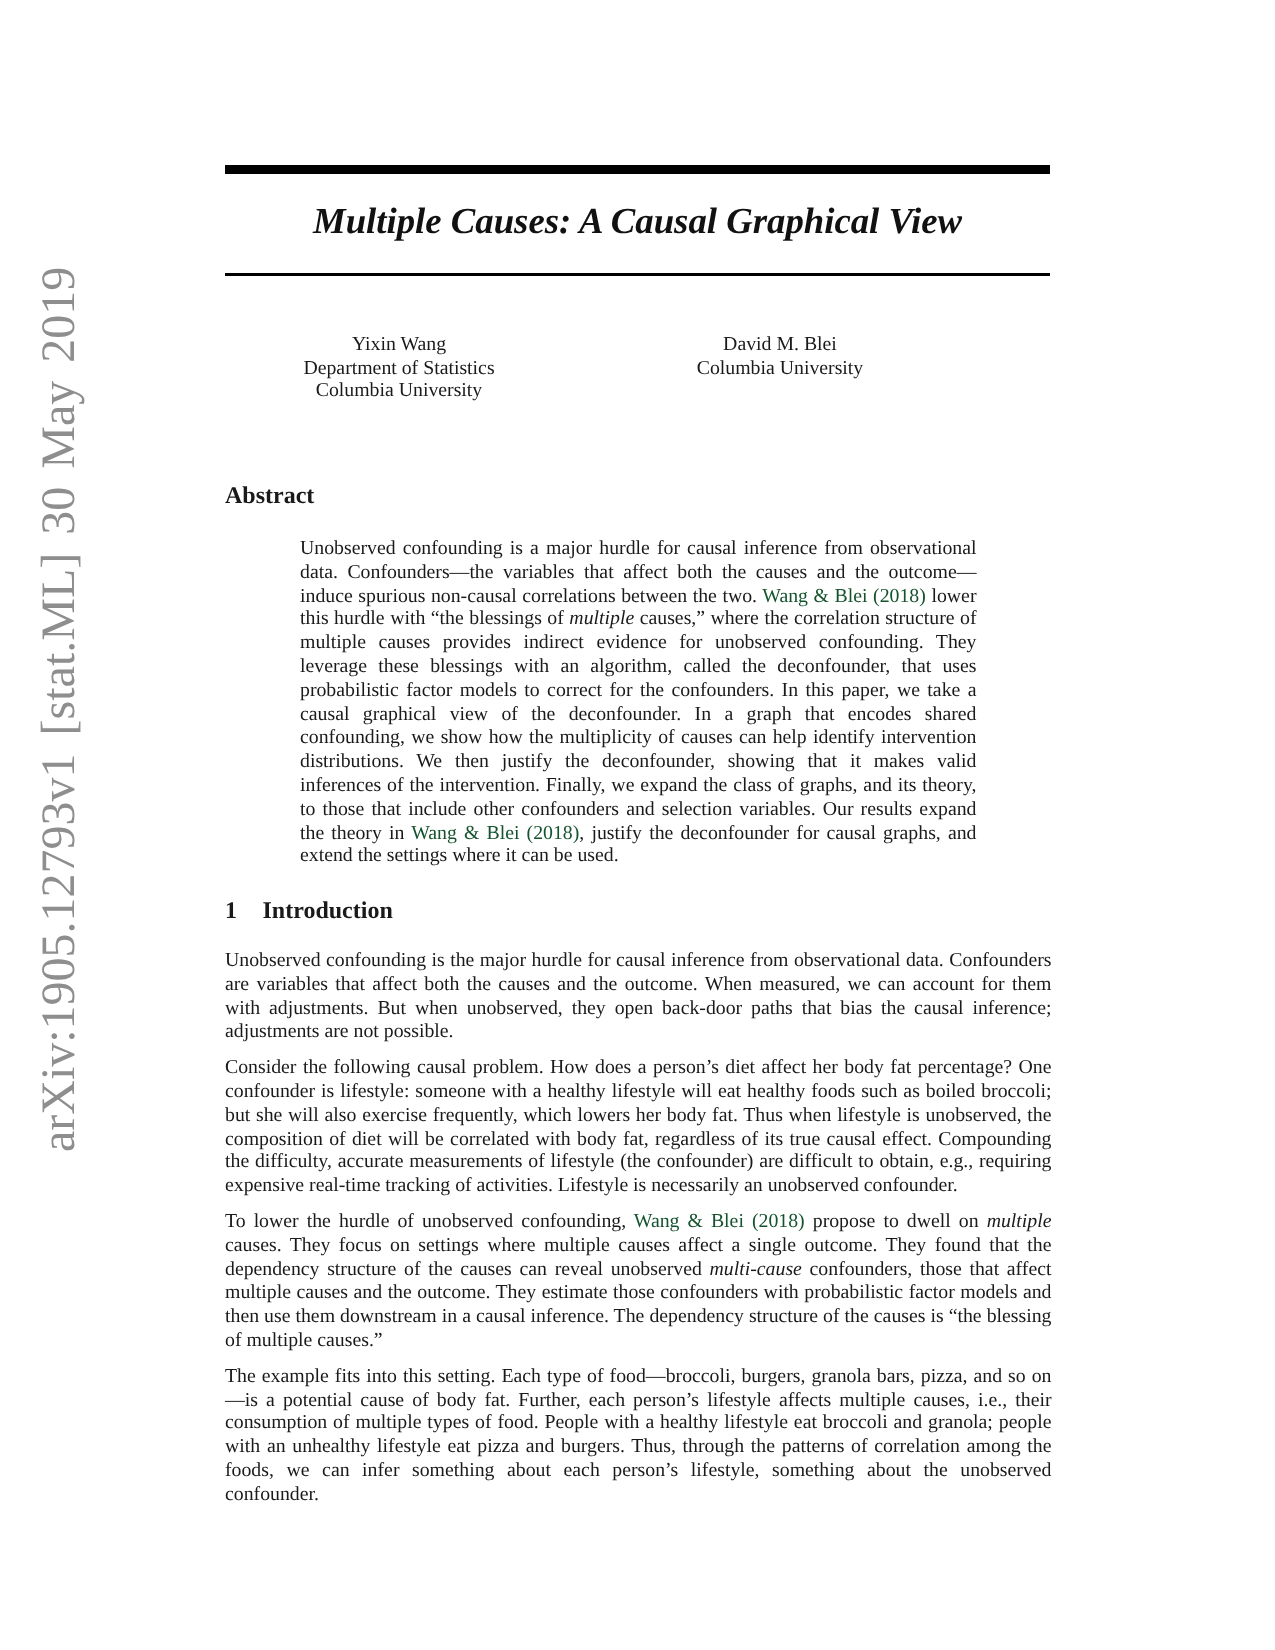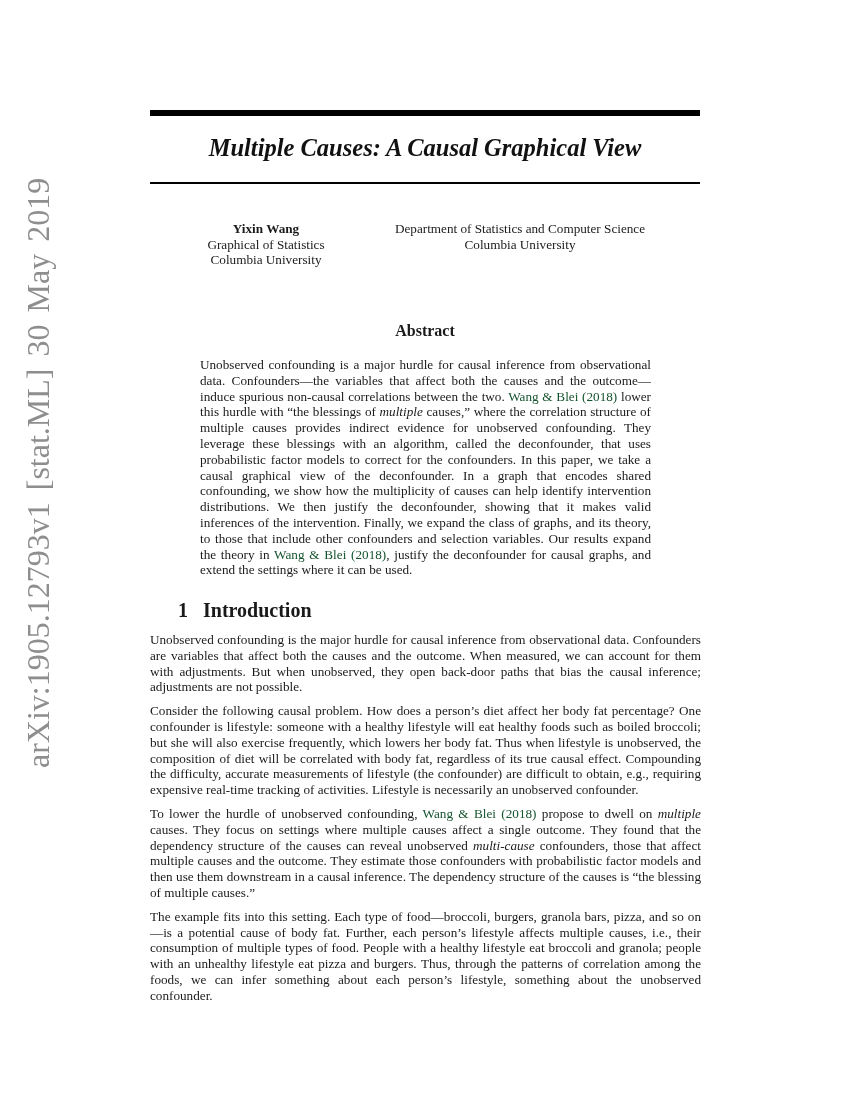--- a/index.html
+++ b/index.html
@@ -28,35 +28,35 @@
   .rule-thin {
     position: absolute; left: 150px; width: 550px; top: 182px; height: 2px; background: #000;
   }
   .title {
     position: absolute; left: 150px; width: 550px; top: 134px;
     text-align: center; font-weight: bold; font-size: 24.5px; color: #111; font-style: italic;
   }
   .author {
     position: absolute; top: 221px; text-align: center; font-size: 13.2px; line-height: 15.6px;
   }
-  .author .name { font-weight: bold; }
+  .author .name { font-weight: normal; }
   .author-1 { left: 186px; width: 160px; }
   .author-2 { left: 380px; width: 280px; }
   .abstract-title {
     position: absolute; left: 150px; width: 550px; top: 322px;
-    text-align: center; font-weight: bold; font-size: 16px;
+    font-weight: bold; font-size: 16px;
   }
   .abstract-body {
     position: absolute; left: 200px; width: 451px; top: 357px;
     font-size: 13.2px; line-height: 15.8px; text-align: justify;
     hyphens: manual;
   }
   .link { color: #14532d; }
   .section-heading {
-    position: absolute; left: 150px; top: 599px; font-weight: bold; font-size: 20px; margin-left: 28px;
+    position: absolute; left: 150px; top: 599px; font-weight: bold; font-size: 16px;
   }
   .section-heading .num { display: inline-block; width: 25px; }
   .body-text {
     position: absolute; left: 150px; width: 551px; top: 632px;
     font-size: 13.2px; line-height: 15.8px; text-align: justify;
   }
   .body-text p { margin: 0 0 8px 0; }
   em { }
 </style>
 </head>
@@ -65,26 +65,26 @@
 <div class="stamp-wrap">
   <div class="stamp-text">arXiv:1905.12793v1  [stat.ML]  30 May 2019</div>
 </div>
 
 <div class="rule-thick"></div>
 <div class="title">Multiple Causes: A Causal Graphical View</div>
 <div class="rule-thin"></div>
 
 <div class="author author-1">
   <div class="name">Yixin Wang</div>
-  <div>Graphical of Statistics</div>
+  <div>Department of Statistics</div>
   <div>Columbia University</div>
 </div>
 
 <div class="author author-2">
-  <div>Department of Statistics and Computer Science</div>
+  <div class="name">David M. Blei</div>
   <div>Columbia University</div>
 </div>
 
 <div class="abstract-title">Abstract</div>
 
 <div class="abstract-body"><span>Unobserved confounding is a major hurdle for causal inference from observational data. Confounders—the variables that affect both the causes and the outcome—induce spurious non-causal correlations between the two. </span><span class="link"><span>Wang &amp; Blei</span> (<span>2018</span>)</span><span> lower this hurdle with “the blessings of </span><em>multiple</em><span> causes,” where the correlation structure of multiple causes provides indirect evidence for unobserved confound­ing. They leverage these blessings with an algorithm, called the deconfounder, that uses probabilistic factor models to correct for the confounders. In this paper, we take a causal graphical view of the deconfounder. In a graph that encodes shared confounding, we show how the multiplicity of causes can help identify in­tervention distributions. We then justify the deconfounder, showing that it makes valid inferences of the intervention. Finally, we expand the class of graphs, and its theory, to those that include other confounders and selection variables. Our results expand the theory in </span><span class="link"><span>Wang &amp; Blei</span> (<span>2018</span>)</span><span>, justify the deconfounder for causal graphs, and extend the settings where it can be used.</span></div>
 
 <div class="section-heading">
   <span class="num">1</span><span>Introduction</span>
 </div>

